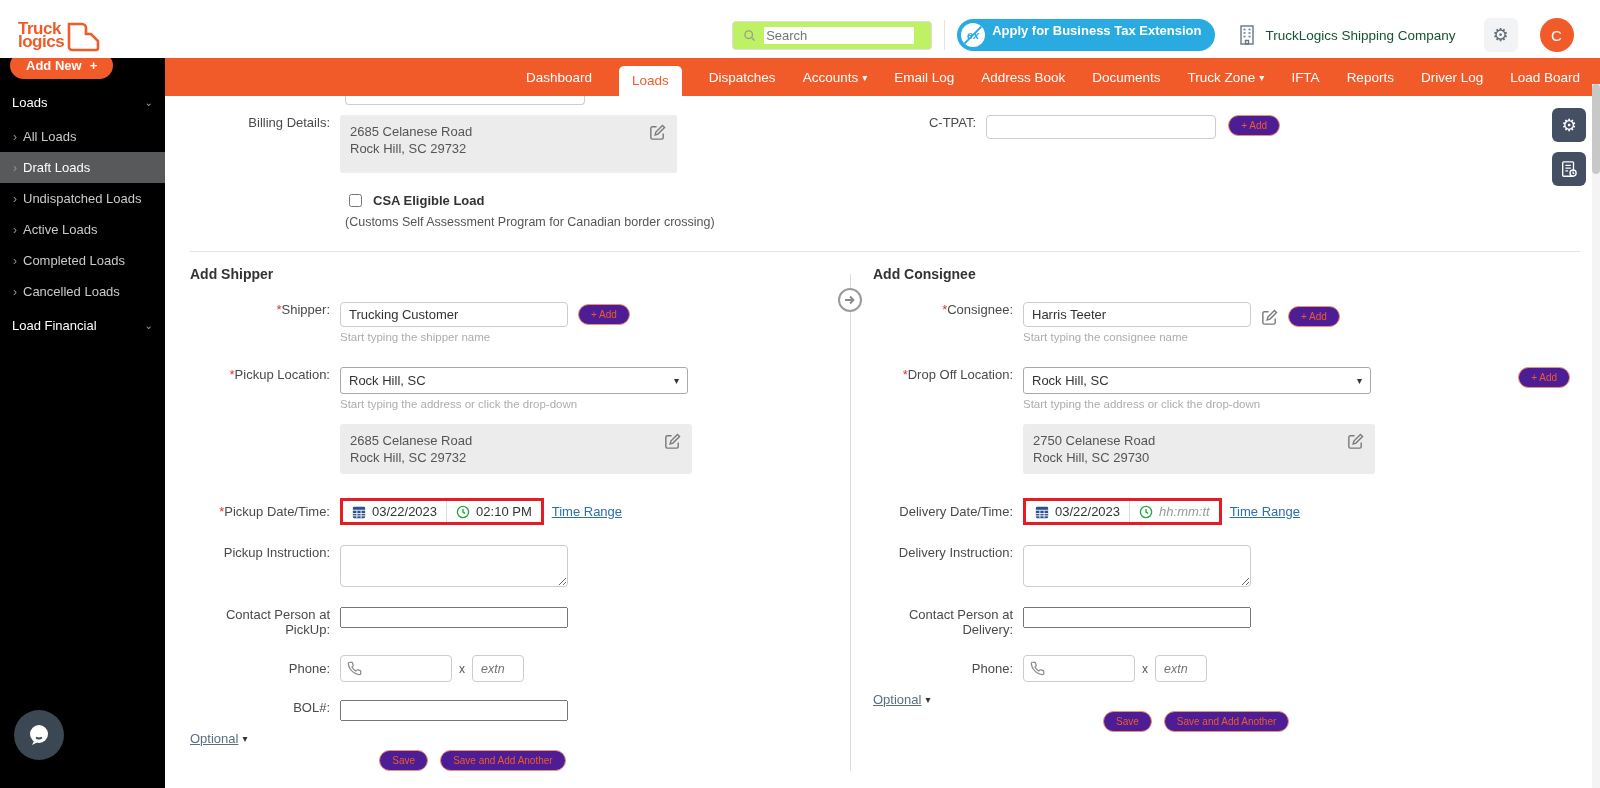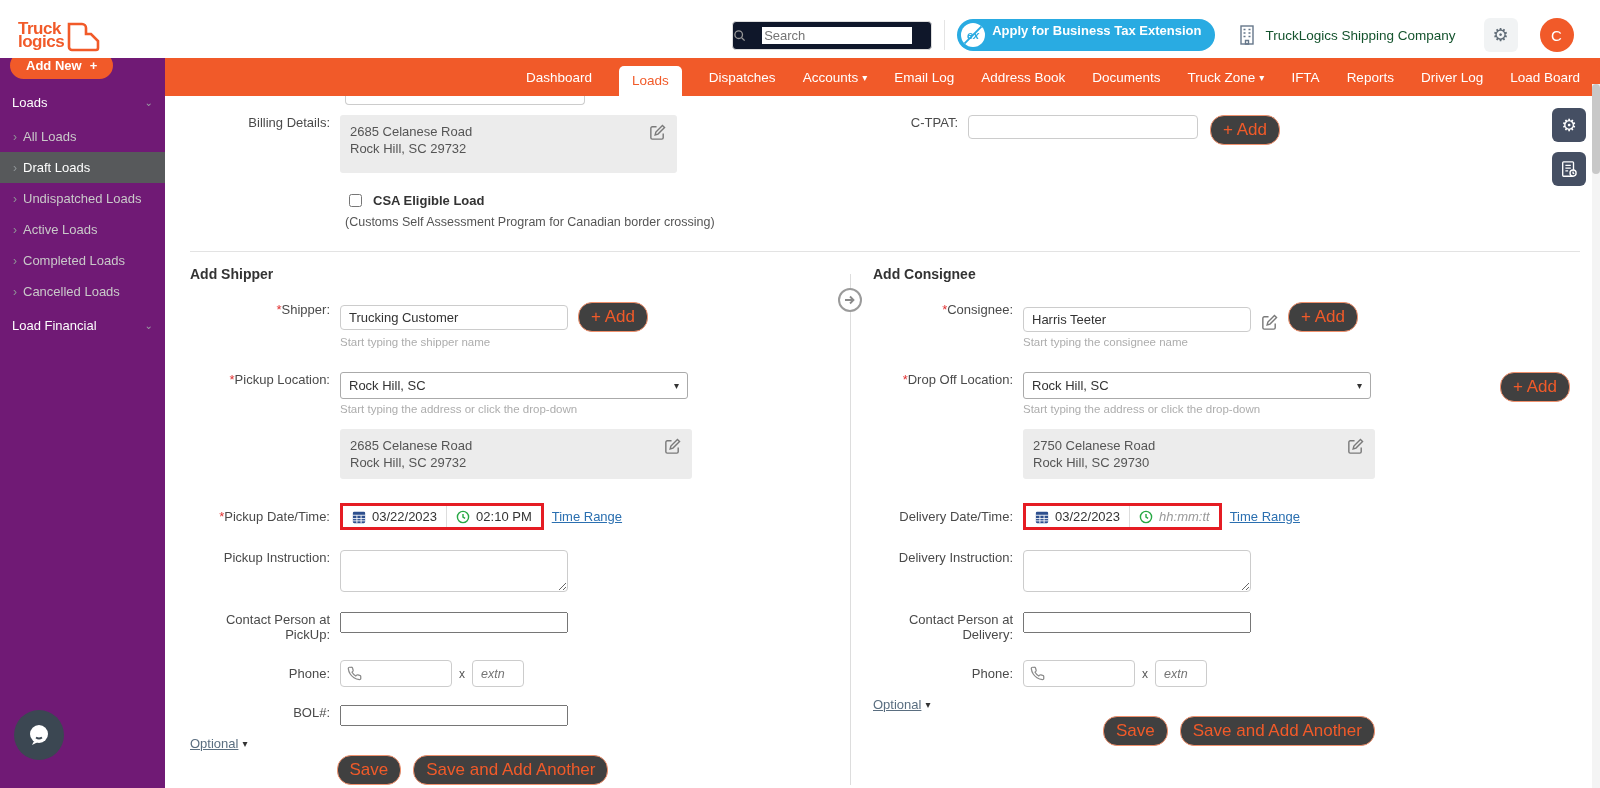--- a/index.html
+++ b/index.html
@@ -5,36 +5,36 @@
   * { box-sizing: border-box; }
   html,body { margin:0; padding:0; }
   body {
     width:1600px; height:788px; overflow:hidden; position:relative;
     font-family:"Liberation Sans", sans-serif; background:#fff; color:#333;
   }
   
   .topbar { height:46px; background:#fff; display:flex; align-items:center; padding:0 16px 0 18px; position:relative; z-index:6;margin-top:12px; }
   .logo { display:flex; align-items:center; gap:2px; }
   .logo-text { color:#f15a29; font-weight:bold; font-size:17px; line-height:13px; letter-spacing:-0.5px; }
-  .search-wrap { margin-left:630px; display:flex; align-items:center; gap:16px; border:1px solid #ddd; border-radius:4px; padding:5px 0; width:200px; color:#999; background:#0f172a; }
+  .search-wrap { margin-left:630px; display:flex; align-items:center; gap:8px; border:1px solid #ddd; border-radius:4px; padding:5px 10px; width:200px; color:#999; background:#bef264; }
   .search-wrap input { border:none; outline:none; font-size:13px; width:150px; color:#555; font-family:inherit; }
   .hdr-divider { width:1px; height:30px; background:#e4e4e4; margin:0 12px; }
   .tax-btn { display:flex; align-items:flex-start; gap:7px; background:#29abe2; color:#fff; border:none; border-radius:16px; padding:4px 14px 4px 4px; font-size:13px; font-weight:bold; cursor:pointer; font-family:inherit; }
   .ex-circle { width:24px; height:24px; border-radius:50%; background:#fff; color:#29abe2; font-size:11px; font-weight:bold; font-style:italic; display:flex; align-items:center; justify-content:center; position:relative; overflow:hidden; }
   .ex-circle::after { content:""; position:absolute; width:30px; height:2px; background:#29abe2; transform:rotate(-45deg); }
   .company { display:flex; align-items:center; gap:8px; margin-left:22px; font-size:13.5px; color:#14532d; cursor:pointer; }
   .gear-btn { margin-left:28px; width:34px; height:34px; border-radius:6px; background:#f1f3f4; display:flex; align-items:center; justify-content:center; color:#5f6b76; font-size:18px; cursor:pointer; }
   .avatar { margin-left:22px; width:34px; height:34px; border-radius:50%; background:#f15a29; color:#fff; display:flex; align-items:center; justify-content:center; font-size:15px; cursor:pointer; }
   
   .navbar { height:38px; background:#f15a29; margin-left:165px; display:flex; align-items:center; justify-content:flex-end; gap:27px; padding-right:20px; position:relative; z-index:5; }
   .nav-item { color:#fff; font-size:13.5px; display:flex; align-items:center; gap:4px; cursor:pointer; white-space:nowrap; }
   .nav-item.active { background:#fff; color:#f15a29; align-self:flex-end; padding:7px 13px 8px; border-radius:5px 5px 0 0; }
   .caret { font-size:10px; }
   
-  .sidebar { position:absolute; top:46px; left:0; width:165px; bottom:0; background:#701a75; z-index:4; }
+  .sidebar { position:absolute; top:46px; left:0; width:165px; bottom:0; background:#000000; z-index:4; }
   .side-header { height:38px; display:flex; align-items:center; padding-left:10px; }
   .addnew-btn { background:#f15a29; color:#fff; border:none; border-radius:15px; padding:6px 16px; font-size:13px; font-weight:bold; display:flex; gap:8px; align-items:center; cursor:pointer; font-family:inherit; }
   .side-section { display:flex; justify-content:space-between; align-items:center; padding:11px 12px; color:#fdfdfd; font-size:13px; cursor:pointer; }
   .side-section .caret { color:#9aa0a3; }
   .side-item { display:flex; align-items:center; gap:6px; padding:8px 12px 8px 13px; color:#c9c9c9; font-size:13px; cursor:pointer; }
   .side-item .chev { color:#8f9496; font-size:12px; }
   .side-item.active { background:#57595b; color:#fff; }
   
   .float-right { position:absolute; right:14px; top:108px; display:flex; flex-direction:column; gap:10px; z-index:7; }
   .float-btn { width:34px; height:34px; border-radius:6px; background:#454f63; display:flex; align-items:center; justify-content:center; color:#fff; font-size:17px; cursor:pointer; }
@@ -46,21 +46,21 @@
   .partial-input { margin-left:155px; width:240px; height:9px; border:1px solid #ccc; border-top:none; border-radius:0 0 4px 4px; }
   .top-row { display:flex; margin-top:10px; }
   .lbl { width:150px; text-align:right; padding-right:10px; color:#4a4a4a; font-size:13px; flex-shrink:0; }
   .req { color:#e03131; }
   .addr-box { background:#ececec; border-radius:3px; width:337px; min-height:58px; padding:8px 10px; font-size:13px; color:#555; line-height:17px; position:relative; }
   .addr-box.small { min-height:46px; width:352px; }
   .edit-ic { position:absolute; right:10px; top:8px; cursor:pointer; }
   .ctpat { display:flex; align-items:flex-start; margin-left:auto; margin-right:300px; }
   .ctpat .lbl { width:70px; }
   .ctpat input { width:230px; height:24px; border:1px solid #ccc; border-radius:4px; font-family:inherit; }
-  .pill-btn { background:#404040; border:1px solid #f0906c; color:#f15a29; border-radius:14px; padding:4px 12px; font-size:17px; cursor:pointer; white-space:nowrap; font-family:inherit; }
+  .pill-btn { background:#4c1d95; border:1px solid #f0906c; color:#f15a29; border-radius:14px; padding:4px 12px; font-size:10px; cursor:pointer; white-space:nowrap; font-family:inherit; }
   .csa { margin-left:155px; margin-top:18px; font-size:13px; }
   .csa-top { display:flex; align-items:center; gap:8px; font-weight:bold; color:#333; }
   .csa-note { color:#555; margin-top:5px; font-size:12.5px; }
   .hr { border-top:1px solid #e3e3e3; margin-top:22px; }
   
   .forms { display:flex; margin-top:14px; position:relative; }
   .form-col { width:660px; }
   .form-col.right { flex:1; padding-left:22px; }
   .v-divider { width:1px; background:#ddd; margin:8px 0 0 0; position:relative; }
   .arrow-circle { position:absolute; top:14px; left:-12px; width:24px; height:24px; border:2px solid #9b9b9b; background:#fff; border-radius:50%; display:flex; align-items:center; justify-content:center; color:#8a8a8a; }

